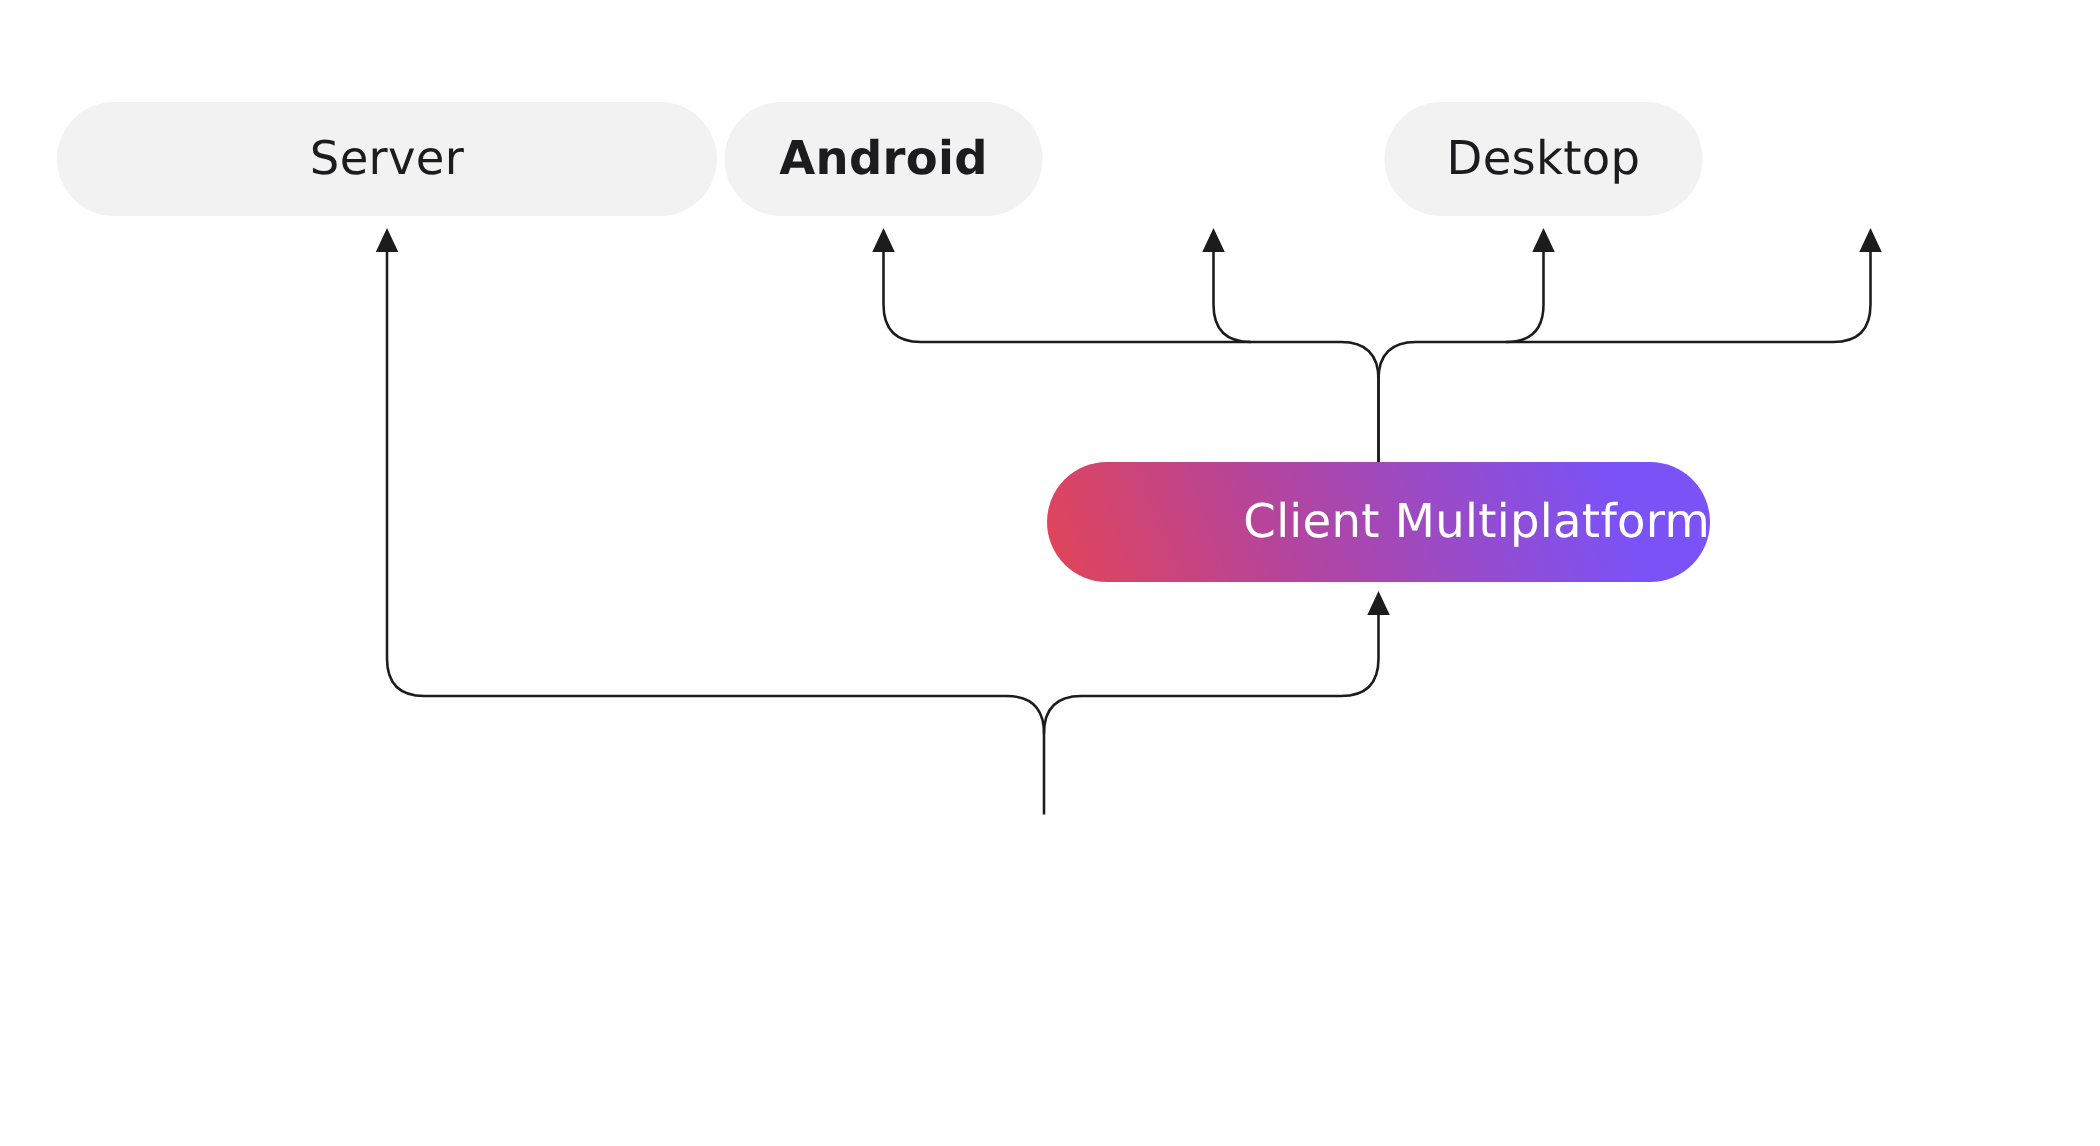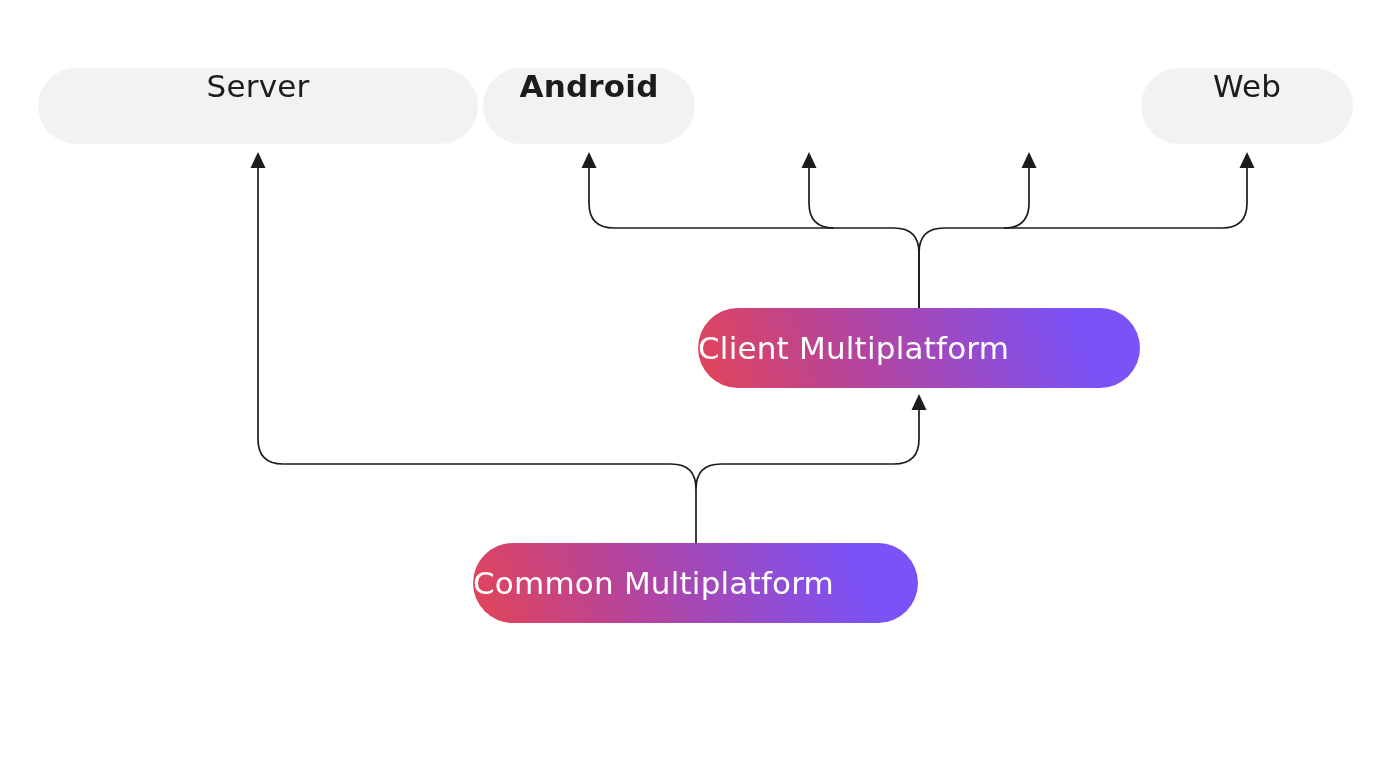--- a/index.html
+++ b/index.html
@@ -28,39 +28,40 @@
   }
   .edge{fill:none;stroke:var(--connector);stroke-width:1.7;}
   .arrow{fill:var(--connector);stroke:none;}
   .pill{
     position:absolute;
     height:76px;
     border-radius:38px;
     background:var(--platform-pill-bg);
     color:var(--platform-pill-text);
     display:flex;
+    align-items:center;
     justify-content:center;
     font-size:31px;
     letter-spacing:0.2px;
     white-space:nowrap;
   }
   .pill-server {left:38px;  top:68px; width:440px;}
   .pill-android{left:483px; top:68px; width:212px;font-weight:bold;}
   .pill-ios    {left:703px; top:68px; width:212px;}
   .pill-desktop{left:923px; top:68px; width:212px;}
   .pill-web    {left:1141px;top:68px; width:212px;}
   .module{
     position:absolute;
     height:80px;
     border-radius:40px;
     background:linear-gradient(70deg, var(--gradient-start) 0%, var(--gradient-mid) 35%, var(--gradient-end) 85%);
     color:#ffffff;
     display:flex;
     align-items:center;
-    justify-content:flex-start;
+    justify-content:flex-end;
     font-size:31px;
     letter-spacing:0.2px;
     white-space:nowrap;
   }
   .module-client{left:698px; top:308px; width:442px;}
   .module-common{left:473px; top:543px; width:445px;}
 </style>
 </head>
 <body>
 
@@ -83,24 +84,21 @@
     <polygon class="arrow" points="1247,152 1239.5,168 1254.5,168"></polygon>
     <polygon class="arrow" points="919,394 911.5,410 926.5,410"></polygon>
   </svg>
 
   <div class="pill pill-server">
     <span>Server</span>
   </div>
   <div class="pill pill-android">
     <span>Android</span>
   </div>
-  <div class="pill pill-web">
-    <span>Web</span>
+  <div class="pill pill-desktop">
+    <span>Desktop</span>
   </div>
 
   <div class="module module-client">
     <span>Client Multiplatform</span>
   </div>
-  <div class="module module-common">
-    <span>Common Multiplatform</span>
-  </div>
 
 </div>
 
 </body></html>

